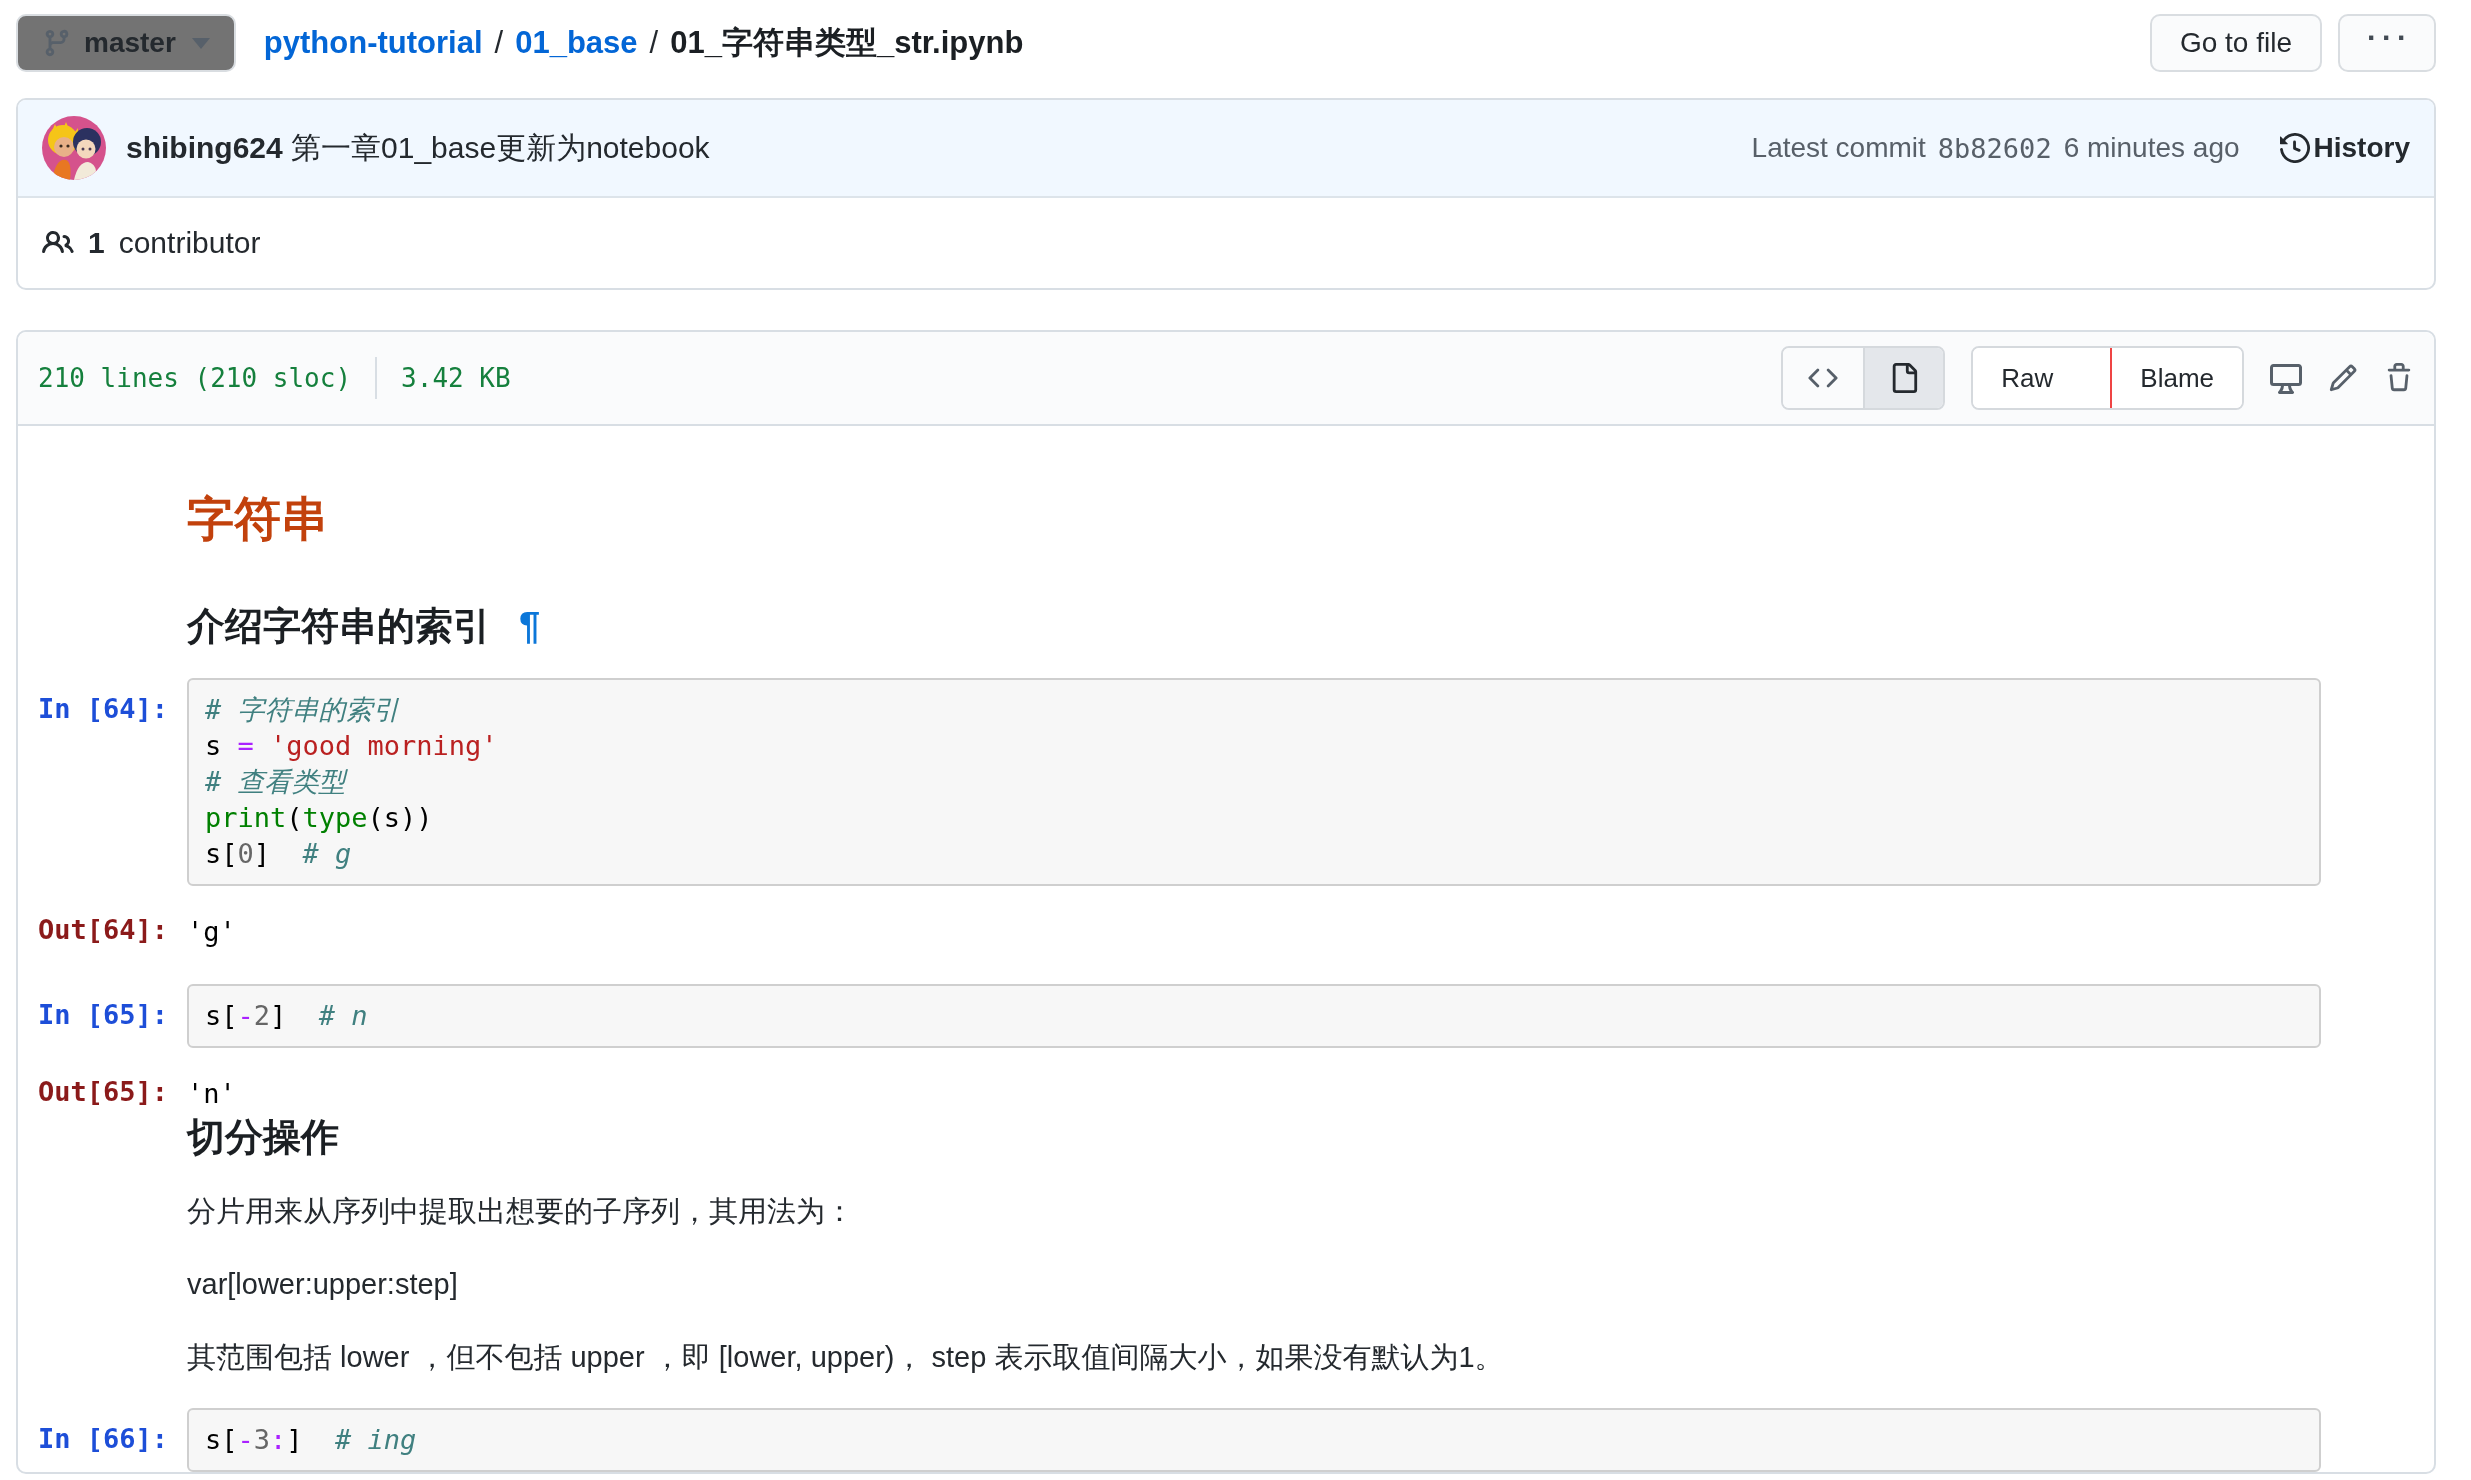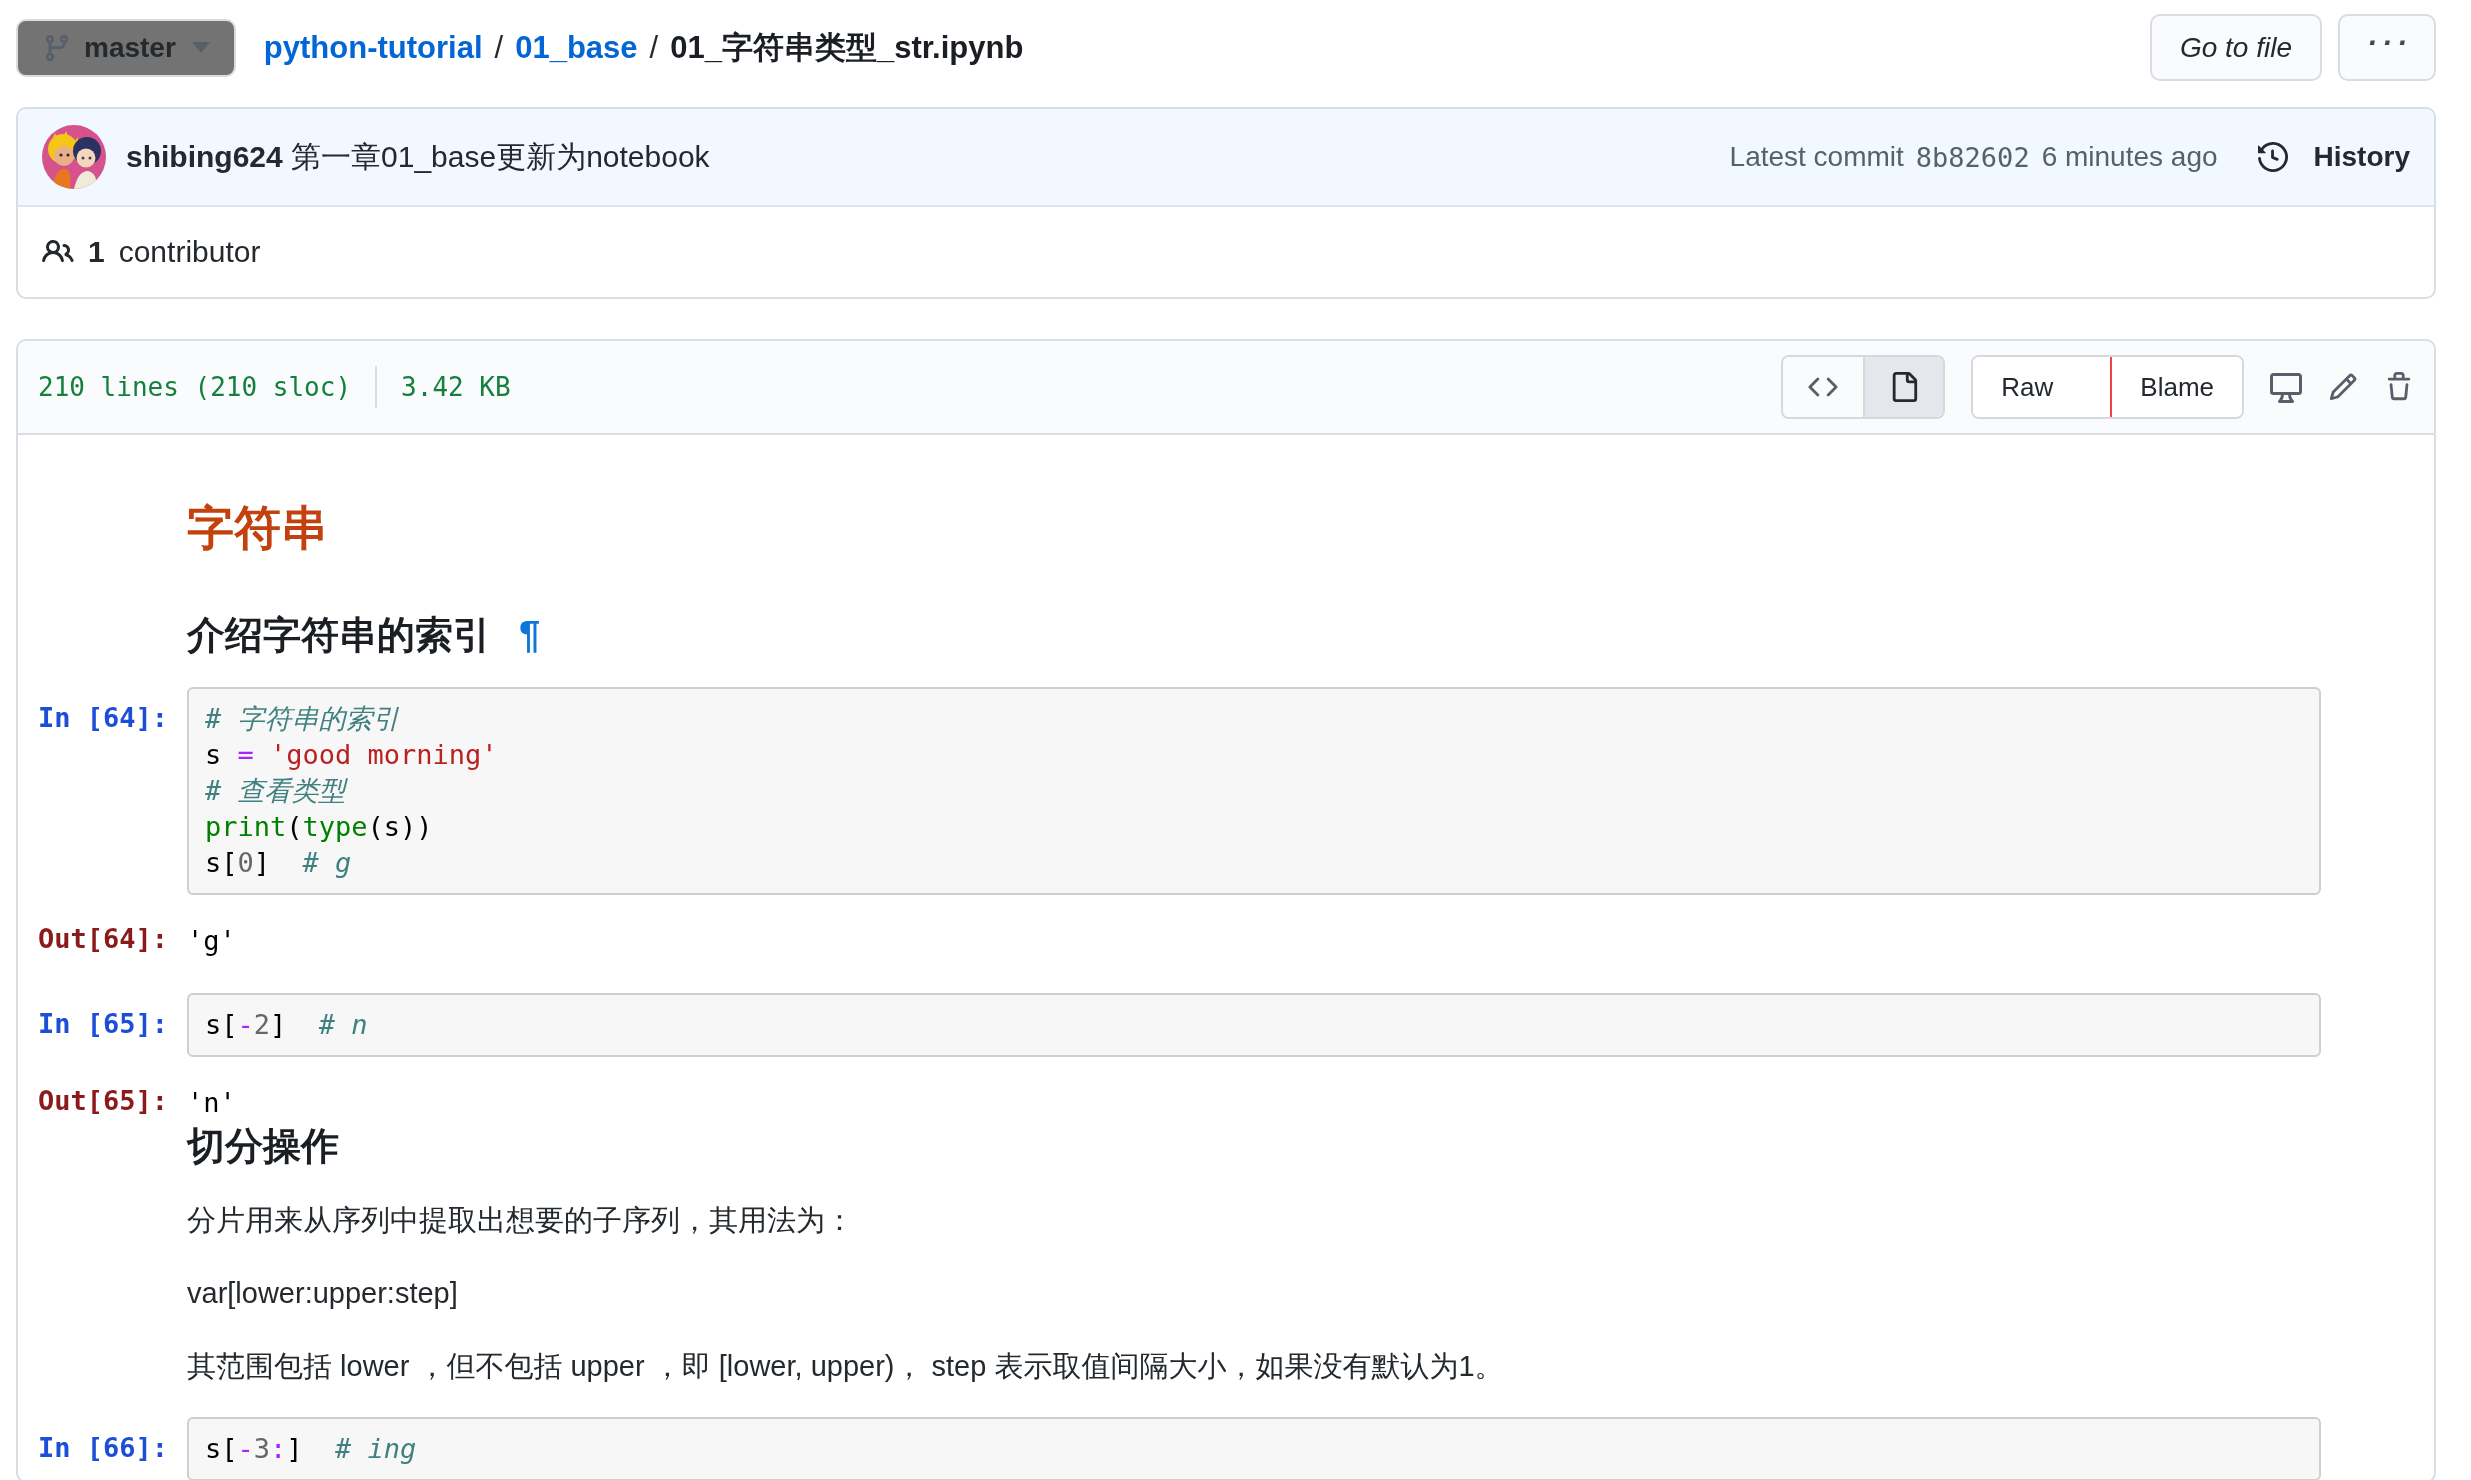--- a/index.html
+++ b/index.html
@@ -15,37 +15,36 @@
     font-size: 28px; font-weight: 600; color: #24292e; cursor: pointer;
     font-family: "Liberation Sans", sans-serif;
   }
   .caret { width: 0; height: 0; border-left: 9px solid transparent; border-right: 9px solid transparent; border-top: 11px solid #57606a; margin-left: 4px; }
   .breadcrumb { font-size: 31px; font-weight: 600; display: flex; align-items: center; gap: 12px; white-space: nowrap; }
   .breadcrumb a { color: #0366d6; text-decoration: none; cursor: pointer; }
   .breadcrumb .sep { color: #24292e; font-weight: 400; }
   .breadcrumb .final { color: #1b1f23; font-weight: 700; }
   .topbar-right { margin-left: auto; display: flex; align-items: center; gap: 16px; }
   .btn {
-    height: 67px; padding: 0 28px; display: inline-flex; align-items: center; justify-content: center;
+    height: 58px; padding: 0 28px; display: inline-flex; align-items: center; justify-content: center;
     background: #fafbfc; border: 2px solid #d9dde1; border-radius: 10px;
     font-size: 28px; font-weight: 500; color: #24292e; cursor: pointer;
     font-family: "Liberation Sans", sans-serif;
-    font-style: italic;
   }
   .kebab-btn { font-size: 30px; font-weight: 700; letter-spacing: 5px; color: #424a53; padding: 0 22px 10px 27px; }
 
   
   .commit-box { margin: 12px 36px 0 16px; border: 2px solid #d8dee4; border-radius: 10px; overflow: hidden; background: #fff; }
   .commit-header { background: #f1f8ff; display: flex; align-items: center; gap: 20px; padding: 16px 24px; border-bottom: 2px solid #dde4ea; }
   .avatar { width: 64px; height: 64px; border-radius: 50%; overflow: hidden; flex: 0 0 64px; cursor: pointer; }
   .commit-msg { font-size: 30px; color: #24292e; }
   .commit-msg .author { font-weight: 700; cursor: pointer; }
   .commit-meta { margin-left: auto; display: flex; align-items: center; gap: 12px; font-size: 28px; color: #586069; white-space: nowrap; }
   .commit-sha { font-family: "DejaVu Sans Mono", monospace; font-size: 27px; }
-  .history-link { display: inline-flex; align-items: center; gap: 26px; font-weight: 700; color: #24292e; margin-left: 28px; cursor: pointer; }
+  .history-link { display: inline-flex; align-items: center; gap: 4px; font-weight: 700; color: #24292e; margin-left: 28px; cursor: pointer; }
   .contrib-row { padding: 28px 24px; display: flex; align-items: center; gap: 14px; font-size: 30px; color: #24292e; }
   .contrib-row .count { font-weight: 700; }
 
   
   .file-box { margin: 40px 36px 0 16px; border: 2px solid #d8dee4; border-radius: 10px; background: #fff; }
   .file-header { background: #fafbfc; border-bottom: 2px solid #d8dee4; border-radius: 9px 9px 0 0; padding: 14px 20px; display: flex; align-items: center; }
   .file-info { display: flex; align-items: center; gap: 24px; font-family: "DejaVu Sans Mono", monospace; font-size: 26px; color: #15803d; }
   .vdiv { width: 2px; height: 42px; background: #d8dee4; }
   .file-controls { margin-left: auto; display: flex; align-items: center; gap: 26px; }
   .seg-group { display: flex; border: 2px solid #d5d9dd; border-radius: 8px; overflow: hidden; }

